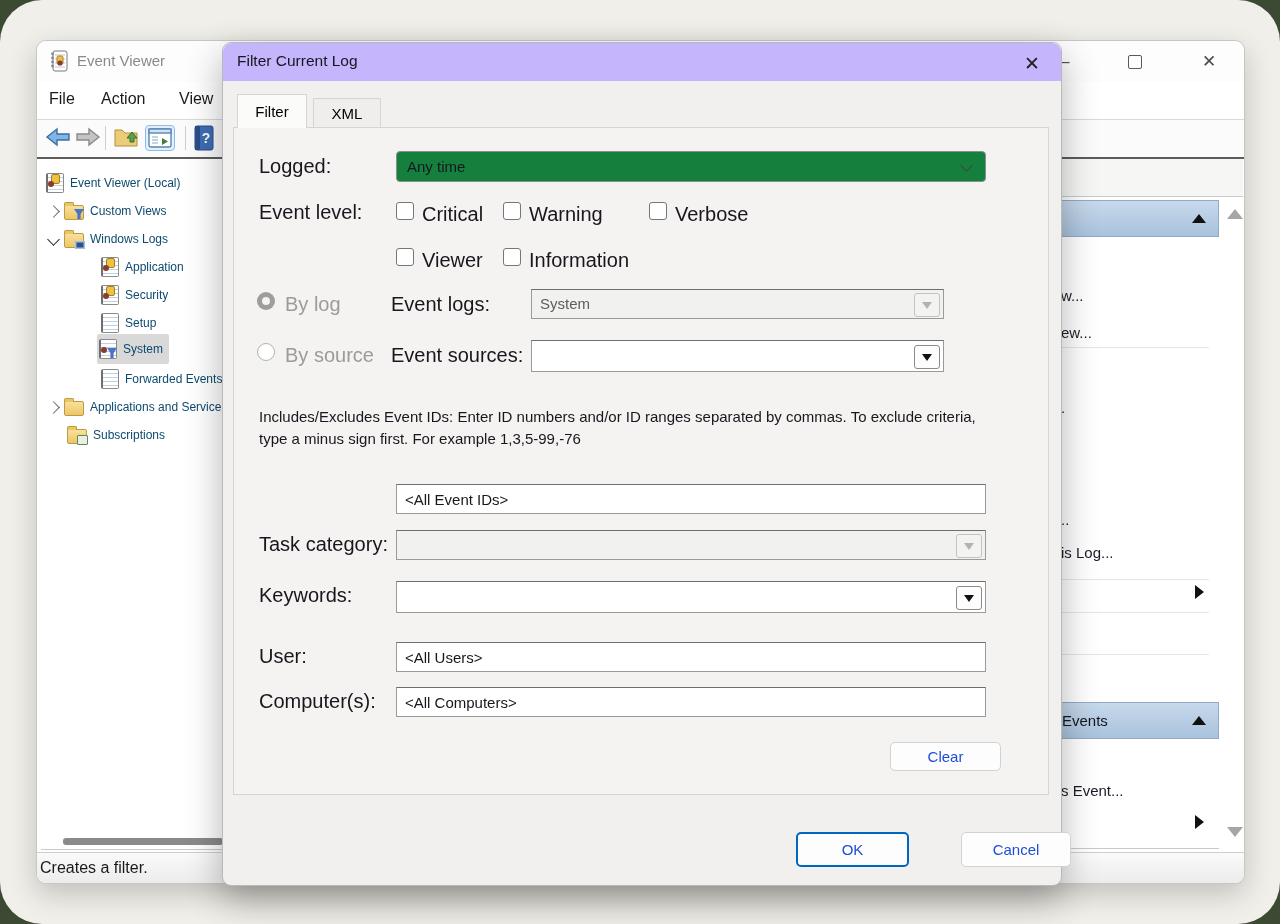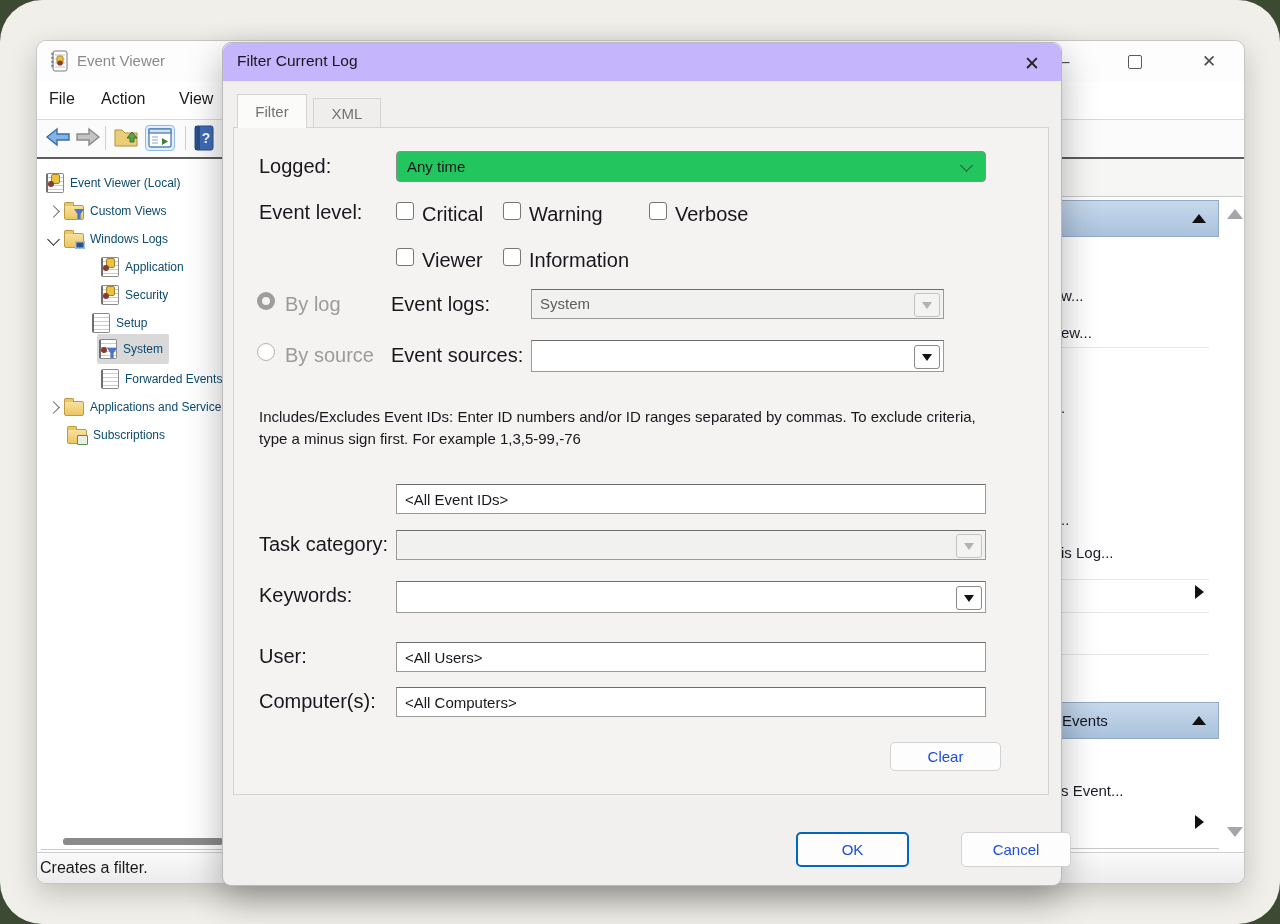--- a/index.html
+++ b/index.html
@@ -58,27 +58,27 @@
   .ap-sep{position:absolute;left:6px;width:152px;height:1px;background:#e6e6e6;}
   .tri-right-k{position:absolute;width:0;height:0;border-top:7px solid transparent;border-bottom:7px solid transparent;border-left:9px solid #111;}
   .scr-up{position:absolute;left:176px;top:50px;width:0;height:0;border-left:8px solid transparent;border-right:8px solid transparent;border-bottom:10px solid #a6a6a6;}
   .scr-dn{position:absolute;left:176px;top:668px;width:0;height:0;border-left:8px solid transparent;border-right:8px solid transparent;border-top:10px solid #a6a6a6;}
 
   
   .dlg{position:absolute;left:222px;top:42px;width:838px;height:842px;background:#f1f0ee;border:1px solid #b9b9b9;border-radius:9px;box-shadow:0 14px 36px rgba(0,0,0,.30);z-index:10;}
   .dlg-titlebar{position:absolute;left:0;top:0;right:0;height:38px;background:#c4b5fd;border-radius:9px 9px 0 0;}
   .dlg-title{position:absolute;left:14px;top:9px;font-size:15.5px;color:#17171d;}
   .dlg-close{position:absolute;right:16px;top:7px;font-size:19px;color:#222;width:26px;height:26px;display:flex;align-items:center;justify-content:center;}
-  .tab{position:absolute;display:flex;align-items:center;justify-content:center;font-size:15px;color:#737373;background:#efeeec;border:1px solid #d4d4d4;box-sizing:border-box;}
+  .tab{position:absolute;display:flex;align-items:center;justify-content:center;font-size:15px;color:#000000;background:#efeeec;border:1px solid #d4d4d4;box-sizing:border-box;}
   .tab.active{left:14px;top:51px;width:70px;height:34px;background:#fbfbfa;border-bottom:none;z-index:3;}
   .tab.inactive{left:90px;top:55px;width:68px;height:30px;}
   .tabpage{position:absolute;left:10px;top:84px;width:816px;height:668px;background:#f4f3f1;border:1px solid #d4d4d4;box-sizing:border-box;z-index:1;}
   .dlabel{position:absolute;font-size:20px;color:#17171d;z-index:2;}
   .dlabel.gray{color:#9b9b9b;}
-  .combo-modern{position:absolute;left:173px;top:108px;width:590px;height:31px;background:#22c55e;border:1px solid #8d8d8d;border-radius:4px;box-sizing:border-box;z-index:2;display:flex;align-items:center;}
+  .combo-modern{position:absolute;left:173px;top:108px;width:590px;height:31px;background:#15803d;border:1px solid #8d8d8d;border-radius:4px;box-sizing:border-box;z-index:2;display:flex;align-items:center;}
   .combo-modern .val{font-size:15px;color:#17171d;padding-left:10px;}
   .chev-dn{position:absolute;right:14px;top:9px;width:8px;height:8px;border-right:1.5px solid #444;border-bottom:1.5px solid #444;transform:rotate(45deg);}
   .cb{position:absolute;width:18px;height:18px;border:1px solid #767676;border-radius:3px;background:#fff;box-sizing:border-box;z-index:2;}
   .radio{position:absolute;width:18px;height:18px;border-radius:50%;box-sizing:border-box;z-index:2;}
   .radio.on-dis{background:#9d9d9d;}
   .radio.on-dis::after{content:"";position:absolute;inset:5px;background:#f4f3f1;border-radius:50%;}
   .radio.off-dis{background:#fff;border:1px solid #b2b2b2;}
   .combo-classic{position:absolute;height:30px;background:#fff;border:1px solid #9a9a9a;border-top:1.5px solid #6e6e6e;box-sizing:border-box;z-index:2;}
   .combo-classic .val{font-size:15px;color:#3f3f3f;padding-left:8px;line-height:27px;display:block;}
   .combo-classic.disabled{background:#f1f1f0;}
@@ -205,21 +205,21 @@
           </span>
         <span class="tlabel">Application</span>
       </div>
       <div class="trow" style="left:63px;top:123px">
         <span class="nb">
             <i class="ov-lock"></i>
             <i class="ov-dot"></i>
           </span>
         <span class="tlabel">Security</span>
       </div>
-      <div class="trow" style="left:54px;top:151px">
+      <div class="trow" style="left:63px;top:151px">
         <span class="nb"></span>
         <span class="tlabel">Setup</span>
       </div>
       <div class="trow" style="left:59px;top:177px">
         <span class="selbox">
           <span class="nb">
               <i class="ov-funnel"></i>
               <i class="ov-dot"></i>
             </span>
           <span class="tlabel">System</span>

